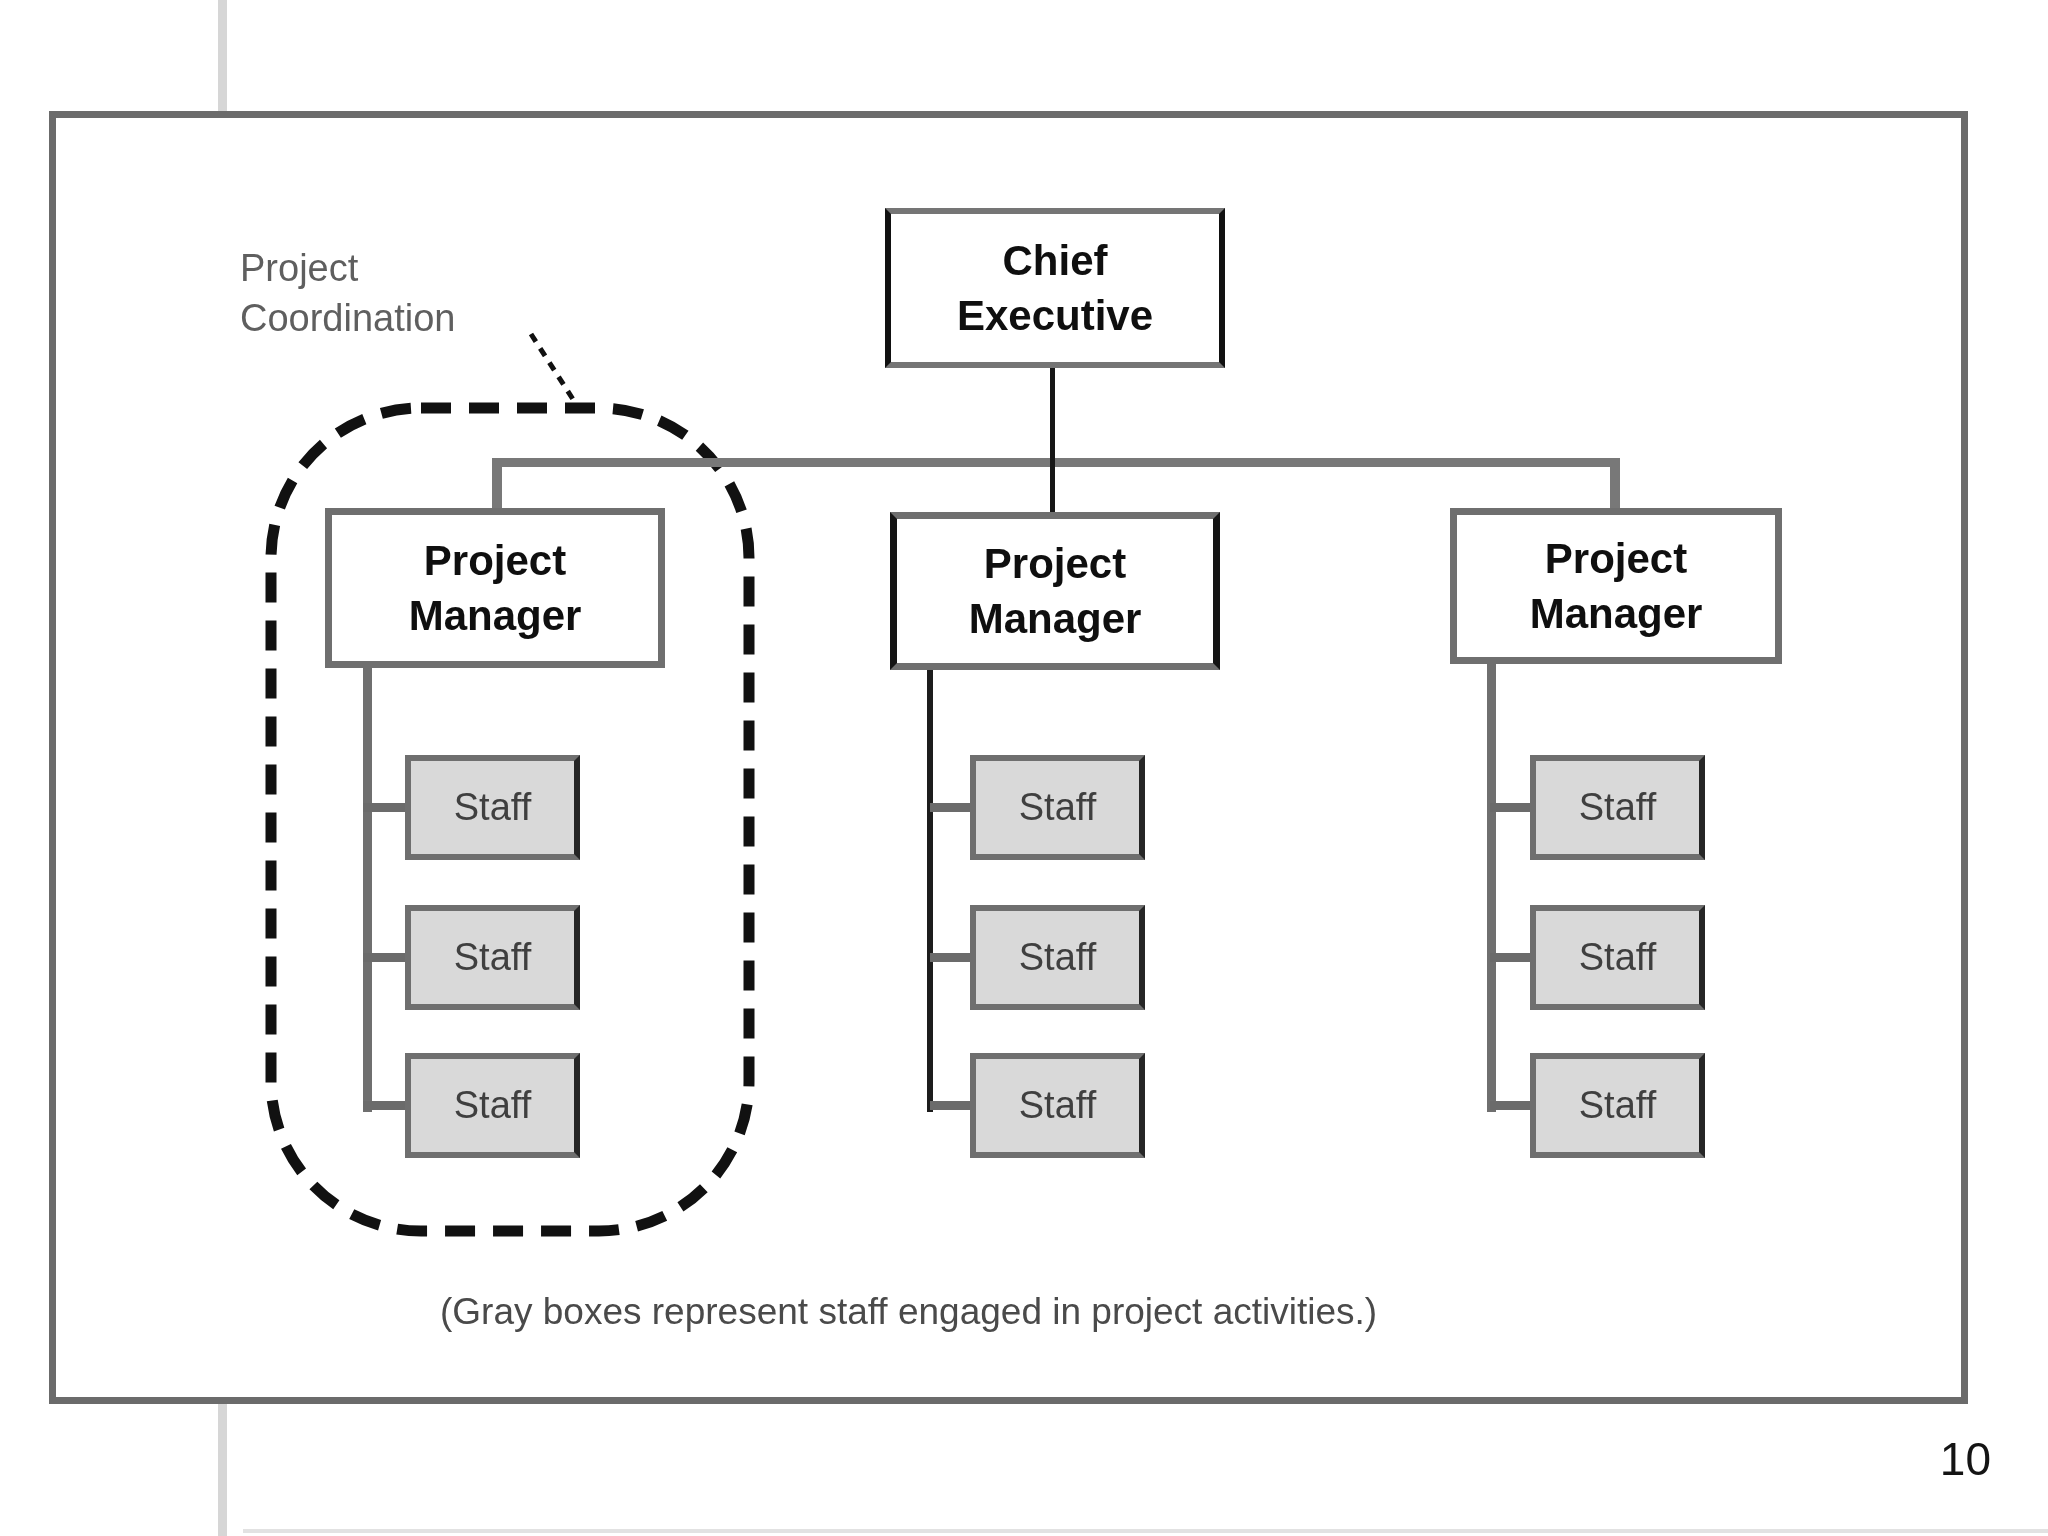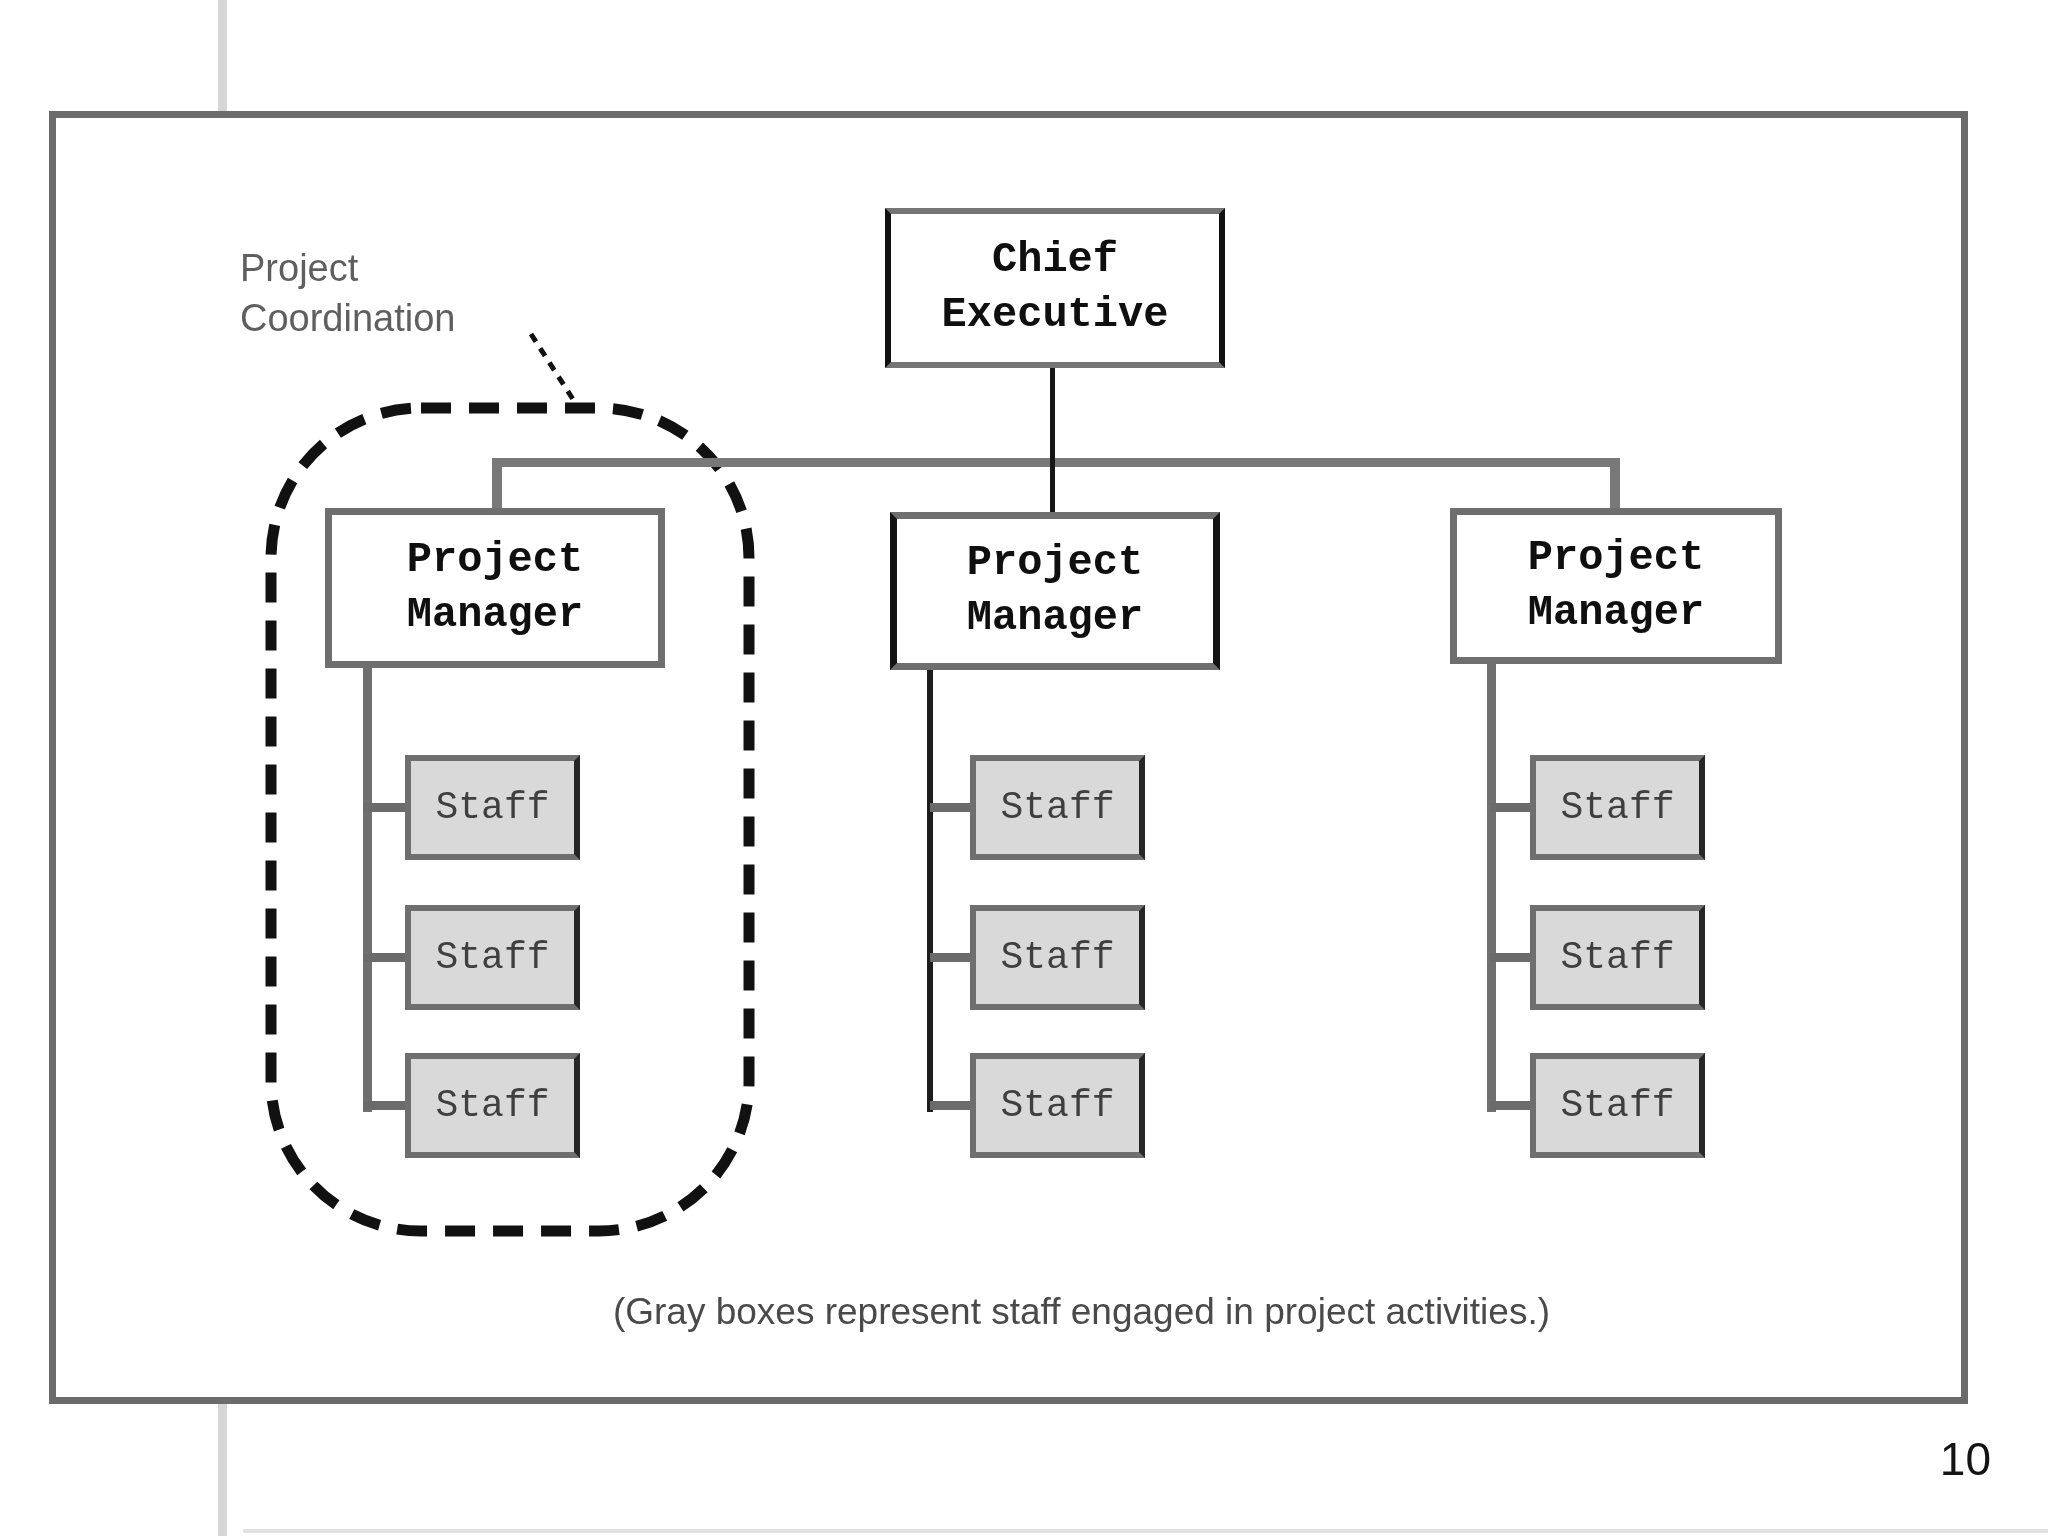--- a/index.html
+++ b/index.html
@@ -16,21 +16,21 @@
   .hairline-bottom{position:absolute;left:243px;top:1529px;width:1805px;height:4px;background:#e2e2e2;}
   
   .slide-frame{
     position:absolute;left:49px;top:111px;width:1905px;height:1279px;
     border:7px solid #6b6b6b;background:#ffffff;
   }
   
   .node{
     position:absolute;display:flex;flex-direction:column;
     align-items:center;justify-content:center;text-align:center;
-    background:#ffffff;box-sizing:border-box;font-family:Liberation Mono, monospace;
+    background:#ffffff;box-sizing:border-box;
   }
   .node .l1,.node .l2{display:block;}
   .exec{
     left:885px;top:208px;width:340px;height:160px;
     border-top:6px solid #757575;border-bottom:6px solid #757575;
     border-left:6px solid #111111;border-right:6px solid #111111;
     font-weight:bold;font-size:42px;line-height:55px;color:#0f0f0f;
   }
   .pm{
     font-weight:bold;font-size:42px;line-height:55px;color:#0f0f0f;
@@ -62,21 +62,21 @@
   .s-r1{top:803px;} .s-r2{top:953px;} .s-r3{top:1101px;}
   
   .overlay{position:absolute;left:0;top:0;width:2048px;height:1536px;pointer-events:none;}
   
   .coord-label{
     position:absolute;left:240px;top:243px;width:330px;
     font-size:38px;line-height:50px;color:#5f5f5f;
   }
   .caption{
     position:absolute;left:440px;top:1291px;width:1110px;
-    text-align:right;font-size:37px;color:#4a4a4a;
+    text-align:left;font-size:37px;color:#4a4a4a;
   }
   .page-number{
     position:absolute;right:57px;top:1432px;
     font-size:46px;color:#141414;
   }
 </style>
 </head>
 <body>
 
 <div class="page">

